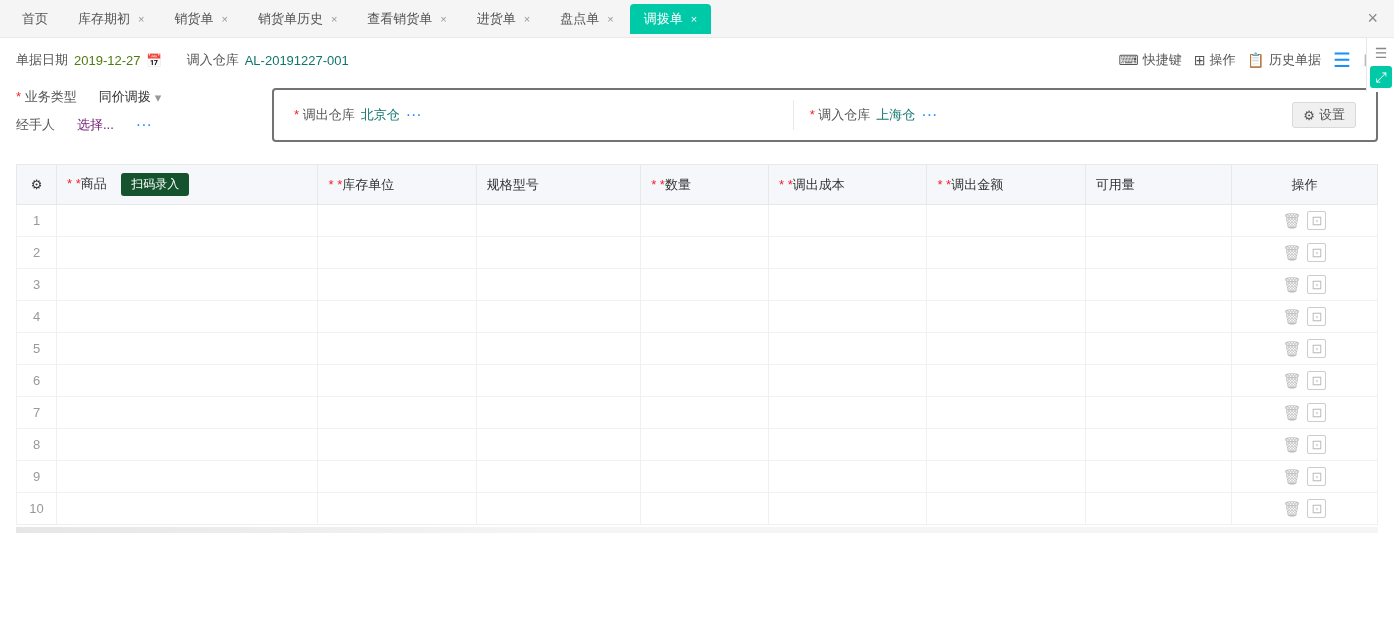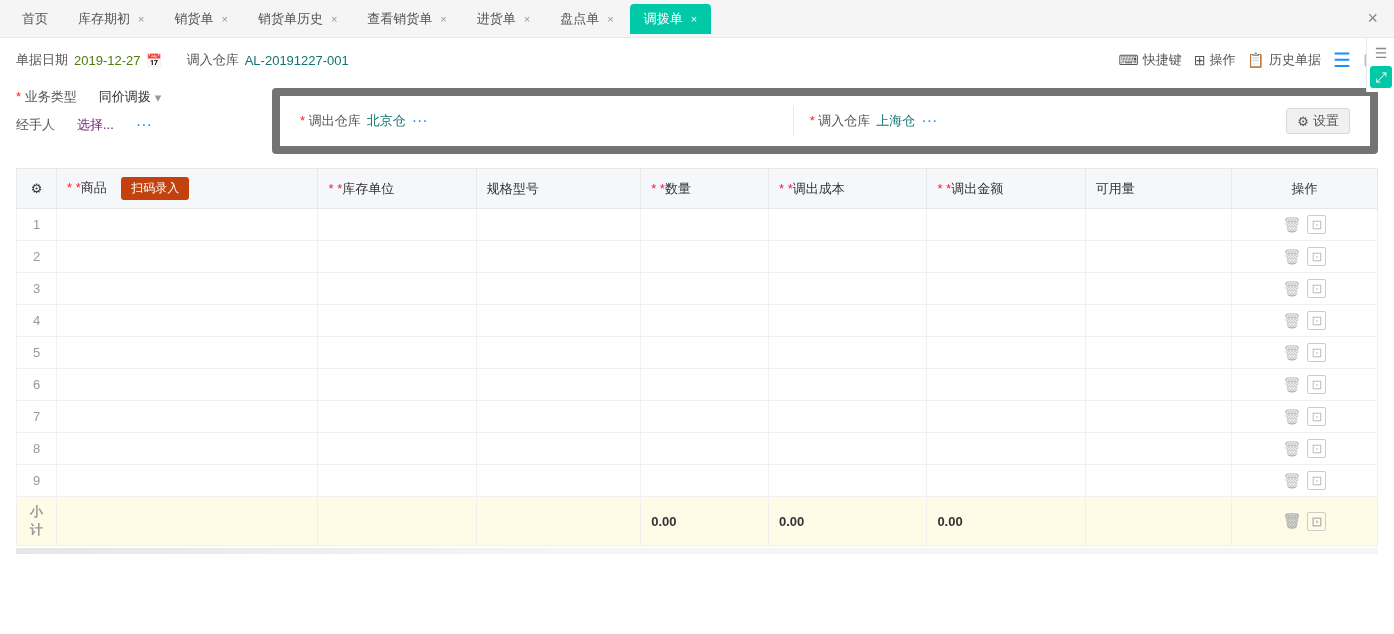--- a/index.html
+++ b/index.html
@@ -191,21 +191,21 @@
       align-items: center;
       justify-content: center;
     }
     .action-icon {
       color: #bbb;
       cursor: pointer;
       font-size: 15px;
     }
 
     .scan-btn {
-      background: #c2410c;
+      background: #14532d;
       color: #fff;
       border: none;
       border-radius: 3px;
       padding: 3px 10px;
       cursor: pointer;
       font-size: 12px;
     }
 
     .col-gear {
       width: 40px;
@@ -344,21 +344,21 @@
       </div>
       <div class="form-row">
         <div class="form-field">
           <span class="field-label">经手人</span>
           <span class="placeholder" style="cursor:pointer;">选择...</span>
           <span class="ellipsis-btn">···</span>
         </div>
       </div>
     </div>
 
-    <div style="flex:1; border:8px solid #737373; border-radius:4px; padding:10px 20px; display:flex; align-items:center; gap:0; position:relative;">
+    <div style="flex:1; border:2px solid #737373; border-radius:4px; padding:10px 20px; display:flex; align-items:center; gap:0; position:relative;">
 
       <div class="highlight-section">
         <span class="field-label required">调出仓库</span>
         <span class="field-value" style="cursor:pointer;">北京仓</span>
         <span class="ellipsis-btn">···</span>
       </div>
       <div class="highlight-divider"></div>
 
       <div class="highlight-section">
         <span class="field-label required">调入仓库</span>
@@ -548,28 +548,28 @@
           <td></td>
           <td></td>
           <td></td>
           <td>
             <div class="action-cell">
     <span class="action-icon" title="删除">🗑</span>
     <span class="action-icon" title="复制" style="font-size:13px; border:1px solid #ccc; border-radius:2px; padding:1px 3px;">⊡</span>
   </div>
           </td>
         </tr>
-        <tr class="subtotal-row">
-          <td class="row-num">小计</td>
-          <td colspan="1"></td>
-          <td></td>
-          <td></td>
-          <td>0.00</td>
-          <td>0.00</td>
-          <td>0.00</td>
+        <tr>
+          <td class="row-num">10</td>
+          <td colspan="1"></td>
+          <td></td>
+          <td></td>
+          <td></td>
+          <td></td>
+          <td></td>
           <td></td>
           <td>
             <div class="action-cell">
     <span class="action-icon" title="删除">🗑</span>
     <span class="action-icon" title="复制" style="font-size:13px; border:1px solid #ccc; border-radius:2px; padding:1px 3px;">⊡</span>
   </div>
           </td>
         </tr>
       </tbody>
   </table>

